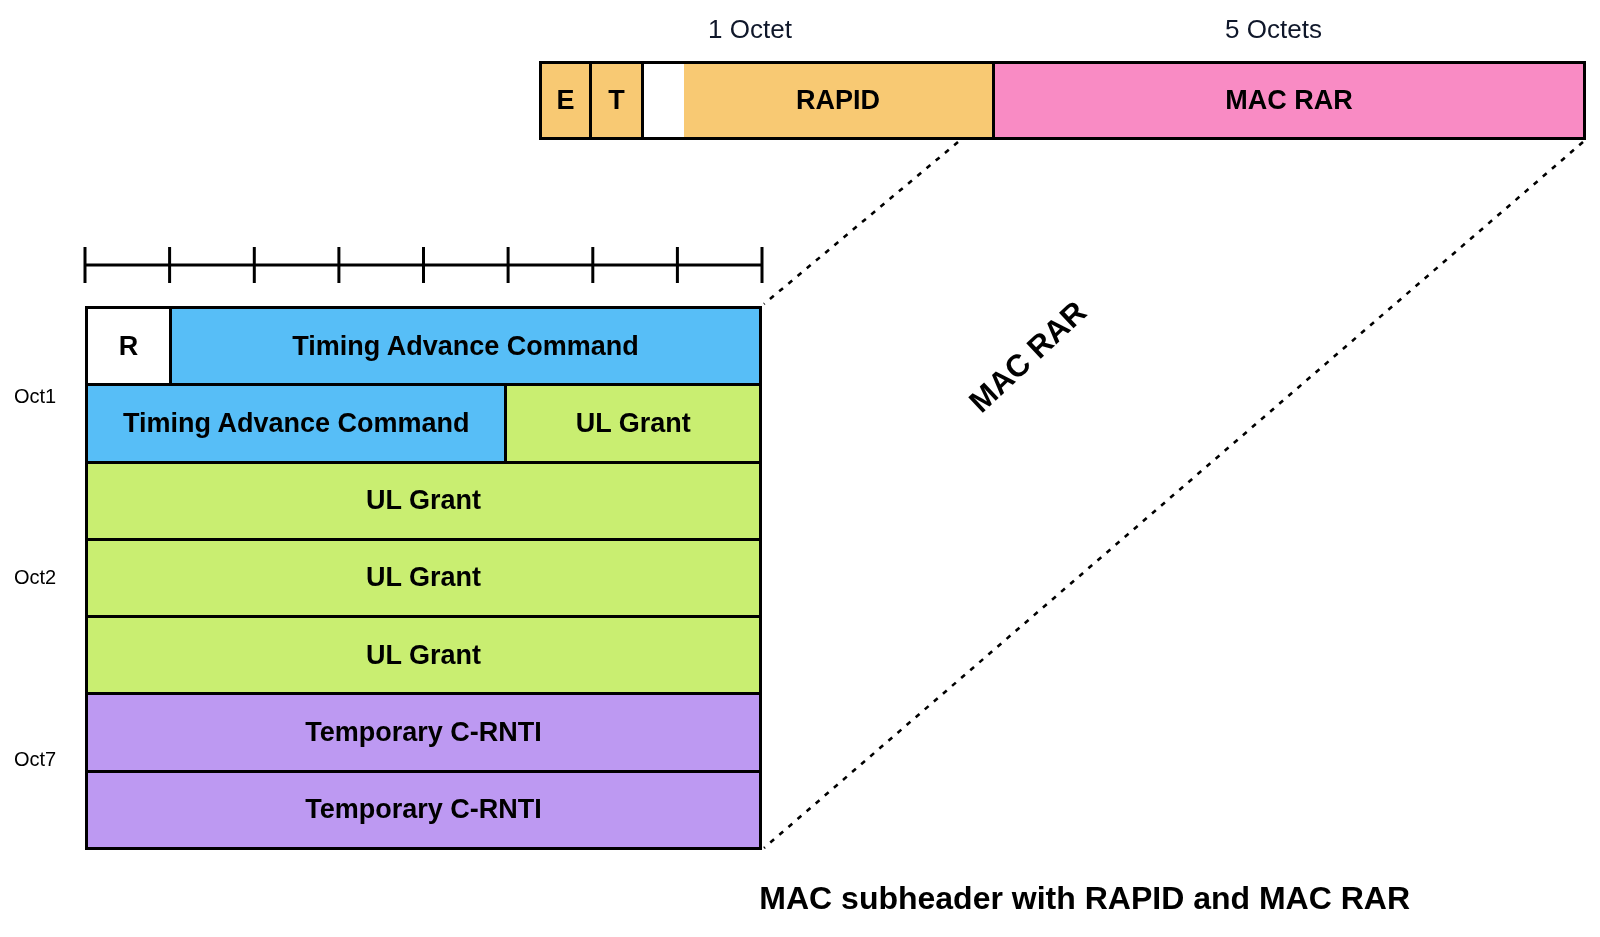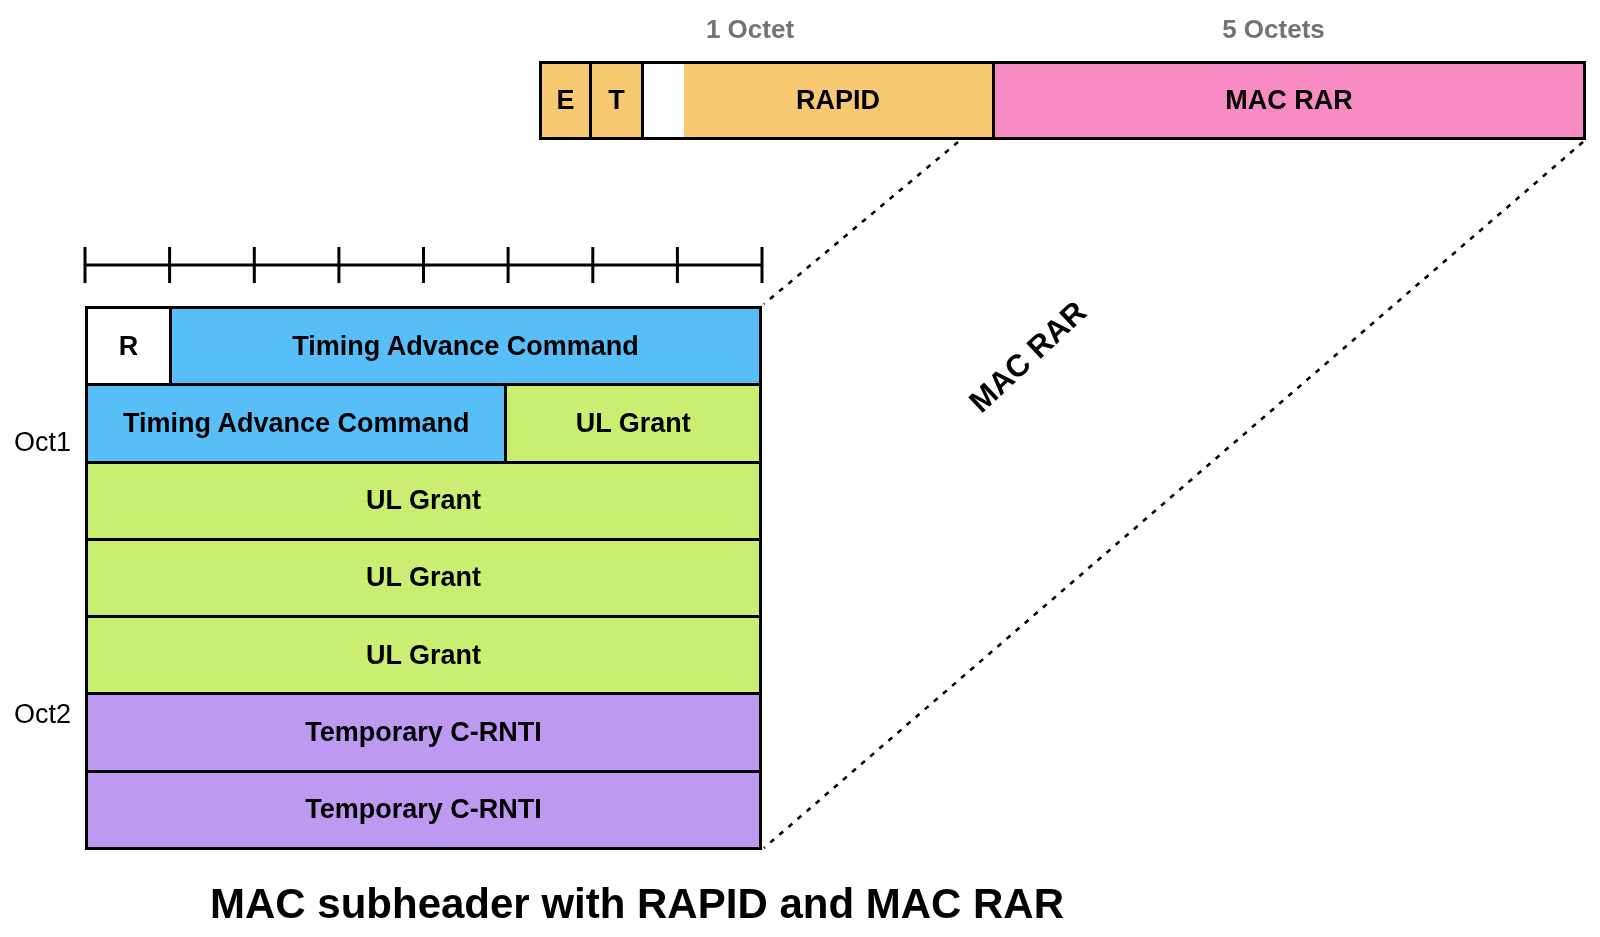--- a/index.html
+++ b/index.html
@@ -9,21 +9,21 @@
     width:1600px;height:937px;
     background:#ffffff;
     font-family:"Liberation Sans", sans-serif;
     color:#000;
     overflow:hidden;
   }
   
   .octets-label{
     position:absolute;top:12px;height:34px;
     display:flex;align-items:center;justify-content:center;
-    font-size:26px;font-weight:700;color:#737373;
+    font-size:26px;font-weight:400;color:#0f172a;
   }
   .octets-label.one{left:539px;width:422px;}
   .octets-label.seven{left:961px;width:625px;}
   
   .subheader-bar{
     position:absolute;left:539px;top:61px;width:1047px;height:79px;
     display:flex;border:3px solid #000;
   }
   .subheader-bar .cell{
     display:flex;align-items:center;justify-content:center;
@@ -37,21 +37,21 @@
   .c-rar{flex:1;}
   
   .ruler{position:absolute;left:83px;top:246px;width:681px;height:38px;}
   
   .octet-labels{
     position:absolute;left:0;top:306px;width:78px;height:544px;
     display:flex;flex-direction:column;
   }
   .octet-labels span{
     flex:1;display:flex;align-items:center;
-    padding-left:14px;font-size:27px;font-weight:400;
+    padding-left:14px;font-size:20px;font-weight:400;
   }
   
   .octet-table{
     position:absolute;left:85px;top:306px;width:677px;height:544px;
     display:flex;flex-direction:column;border:3px solid #000;
   }
   .octet-table .row{flex:1;display:flex;border-bottom:3px solid #000;}
   .octet-table .row:last-child{border-bottom:none;}
   .octet-table .cell{
     display:flex;align-items:center;justify-content:center;
@@ -67,21 +67,21 @@
   
   .callout-svg{position:absolute;left:0;top:0;width:1600px;height:937px;pointer-events:none;}
   .mac-rar-rotated{
     position:absolute;left:1028px;top:357px;
     transform:translate(-50%,-50%) rotate(-43deg);
     font-size:31px;font-weight:700;white-space:nowrap;
   }
   
   .caption{
     position:absolute;left:210px;top:880px;width:1200px;
-    text-align:left;font-size:42px;font-weight:700;
+    text-align:right;font-size:32px;font-weight:700;
   }
 </style>
 </head>
 <body>
 
 <div class="canvas">
 
   <div class="octets-label one">1 Octet</div>
   <div class="octets-label seven">5 Octets</div>
 
@@ -101,20 +101,21 @@
     <line x1="340.5" y1="1" x2="340.5" y2="37" stroke="#000" stroke-width="3"></line>
     <line x1="425.1" y1="1" x2="425.1" y2="37" stroke="#000" stroke-width="3"></line>
     <line x1="509.8" y1="1" x2="509.8" y2="37" stroke="#000" stroke-width="3"></line>
     <line x1="594.4" y1="1" x2="594.4" y2="37" stroke="#000" stroke-width="3"></line>
     <line x1="679" y1="1" x2="679" y2="37" stroke="#000" stroke-width="3"></line>
   </svg>
 
   <div class="octet-labels">
     <span>Oct1</span>
     <span>Oct2</span>
+    <span>Oct7</span>
   </div>
 
   <div class="octet-table">
     <div class="row">
       <div class="cell w1" style="background: rgb(255, 255, 255);">R</div>
       <div class="cell w7" style="background: rgb(87, 190, 247);">Timing Advance Command</div>
     </div>
     <div class="row">
       <div class="cell w5" style="background: rgb(87, 190, 247);">Timing Advance Command</div>
       <div class="cell w3" style="background: rgb(201, 238, 113);">UL Grant</div>

